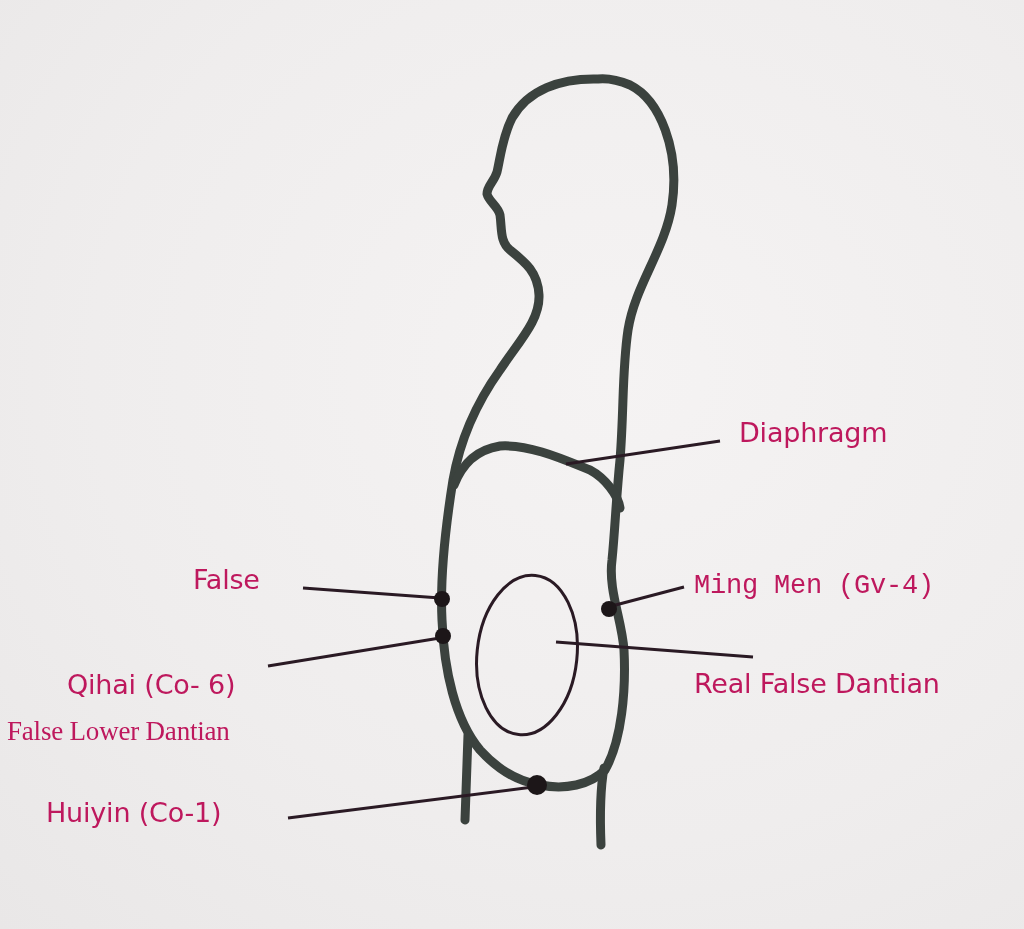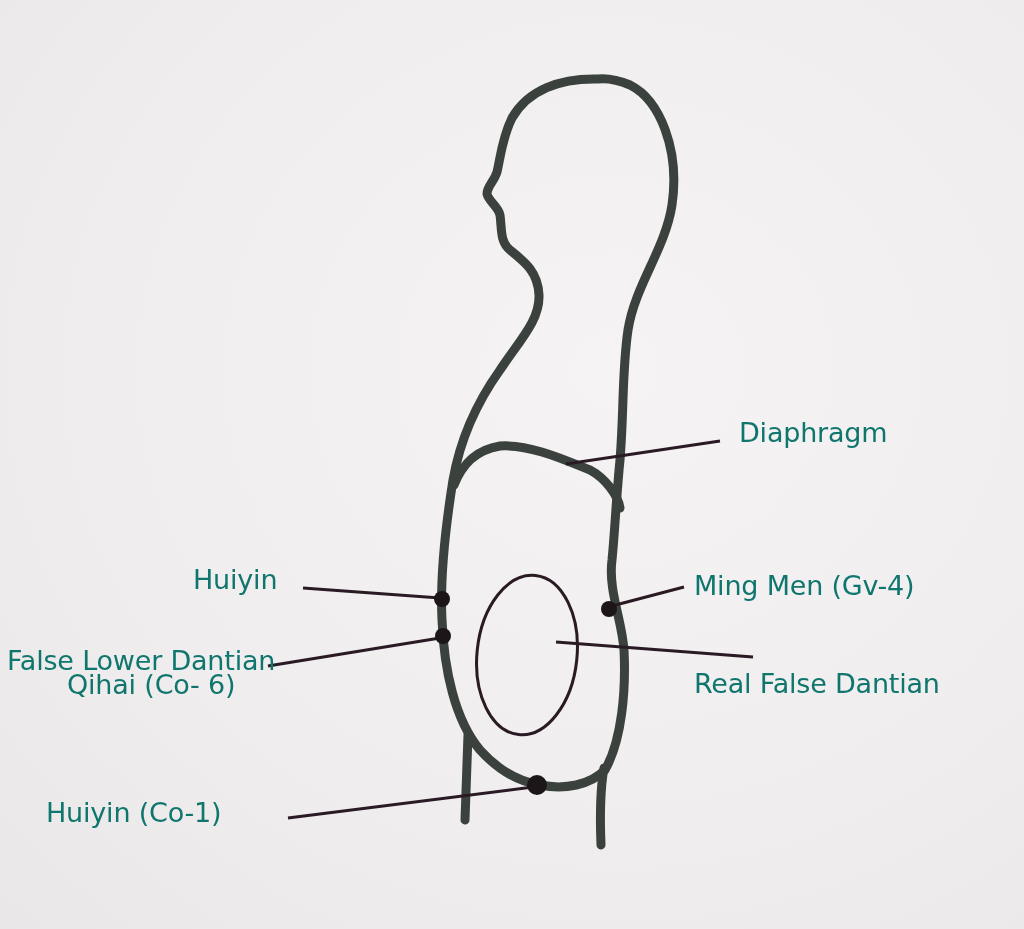--- a/index.html
+++ b/index.html
@@ -1,21 +1,21 @@
 <!DOCTYPE html>
 <html><head>
 <meta charset="utf-8">
 <style>
   html, body { margin:0; padding:0; }
   body { width:1024px; height:929px; background:#f1efef; overflow:hidden; position:relative;
          font-family:"DejaVu Sans", "Liberation Sans", sans-serif; }
   .paper { position:absolute; left:0; top:0; width:1024px; height:929px;
            background: radial-gradient(ellipse at 60% 40%, #f5f3f3 0%, #efeded 60%, #e9e7e7 100%); }
   svg.drawing { position:absolute; left:0; top:0; }
-  .label { position:absolute; color:#0f766e; font-size:27px; line-height:32px; white-space:nowrap; letter-spacing:-0.2px; }
+  .label { position:absolute; color:#be185d; font-size:27px; line-height:32px; white-space:nowrap; letter-spacing:-0.2px; }
 </style>
 </head>
 <body>
 
 <div class="paper"></div>
 
 <svg class="drawing" width="1024" height="929" viewBox="0 0 1024 929">
 
   <path d="M 598 79
            C 560 78, 528 90, 512 118
@@ -52,18 +52,18 @@
   <line x1="556" y1="642" x2="753" y2="657" stroke="#2a1a24" stroke-width="3"></line>
   <line x1="288" y1="818" x2="533" y2="787" stroke="#2a1a24" stroke-width="3"></line>
 
   <circle cx="442" cy="599" r="8" fill="#1c1618"></circle>
   <circle cx="443" cy="636" r="8" fill="#1c1618"></circle>
   <circle cx="609" cy="609" r="8" fill="#1c1618"></circle>
   <circle cx="537" cy="785" r="10" fill="#1c1618"></circle>
 </svg>
 
 <div class="label" style="left:739px; top:417px;">Diaphragm</div>
-<div class="label" style="left:193px; top:564px;">Huiyin</div>
+<div class="label" style="left:193px; top:564px;">False</div>
 <div class="label" style="left:67px; top:637px;margin-top:32px;">Qihai (Co- 6)</div>
-<div class="label" style="left:7px; top:645px;">False Lower Dantian</div>
-<div class="label" style="left:694px; top:570px;">Ming Men (Gv-4)</div>
+<div class="label" style="left:7px; top:715px;font-family:Liberation Serif, serif;">False Lower Dantian</div>
+<div class="label" style="left:694px; top:570px;font-family:Liberation Mono, monospace;">Ming Men (Gv-4)</div>
 <div class="label" style="left:694px; top:668px;">Real False Dantian</div>
 <div class="label" style="left:46px; top:797px;text-align:center;">Huiyin (Co-1)</div>
 
 </body></html>

